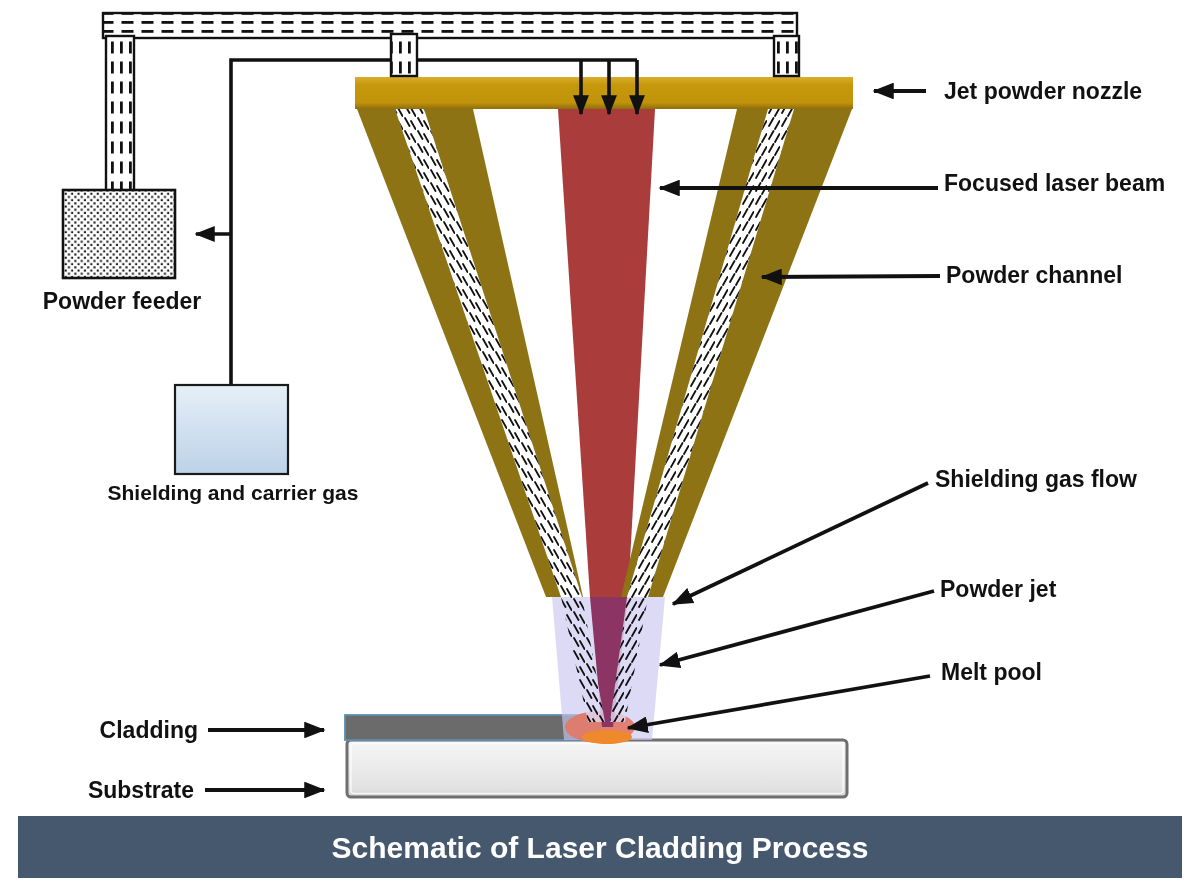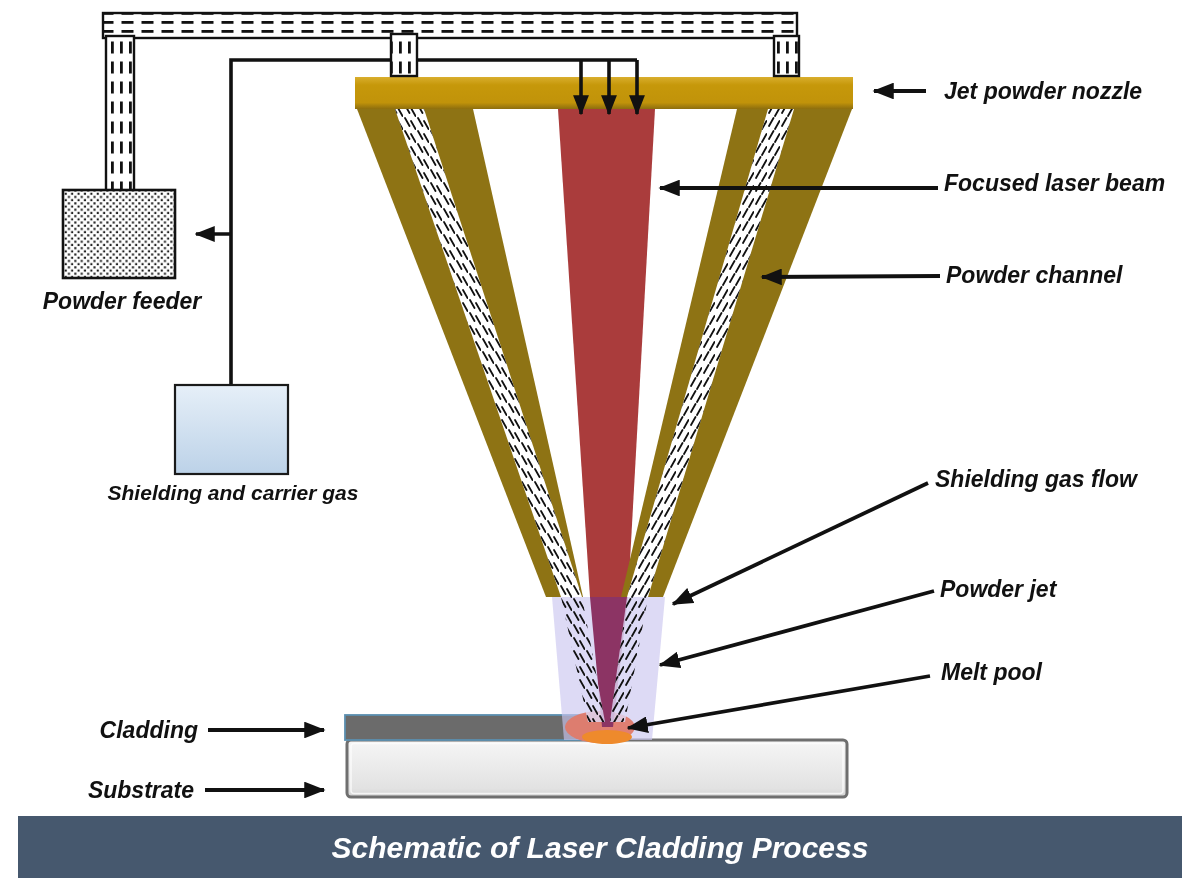--- a/index.html
+++ b/index.html
@@ -8,21 +8,20 @@
     width: 1200px;
     height: 894px;
     background: #ffffff;
     overflow: hidden;
     font-family: "Liberation Sans", sans-serif;
   }
   #stage {
     position: relative;
     width: 1200px;
     height: 690px;
-    font-style: italic;
   }
   svg { display: block; }
   text {
     font-family: "Liberation Sans", sans-serif;
     font-weight: bold;
     fill: #111111;
   }
   .label { font-size: 23px; }
   .label-small { font-size: 21px; }
   .title-text {

